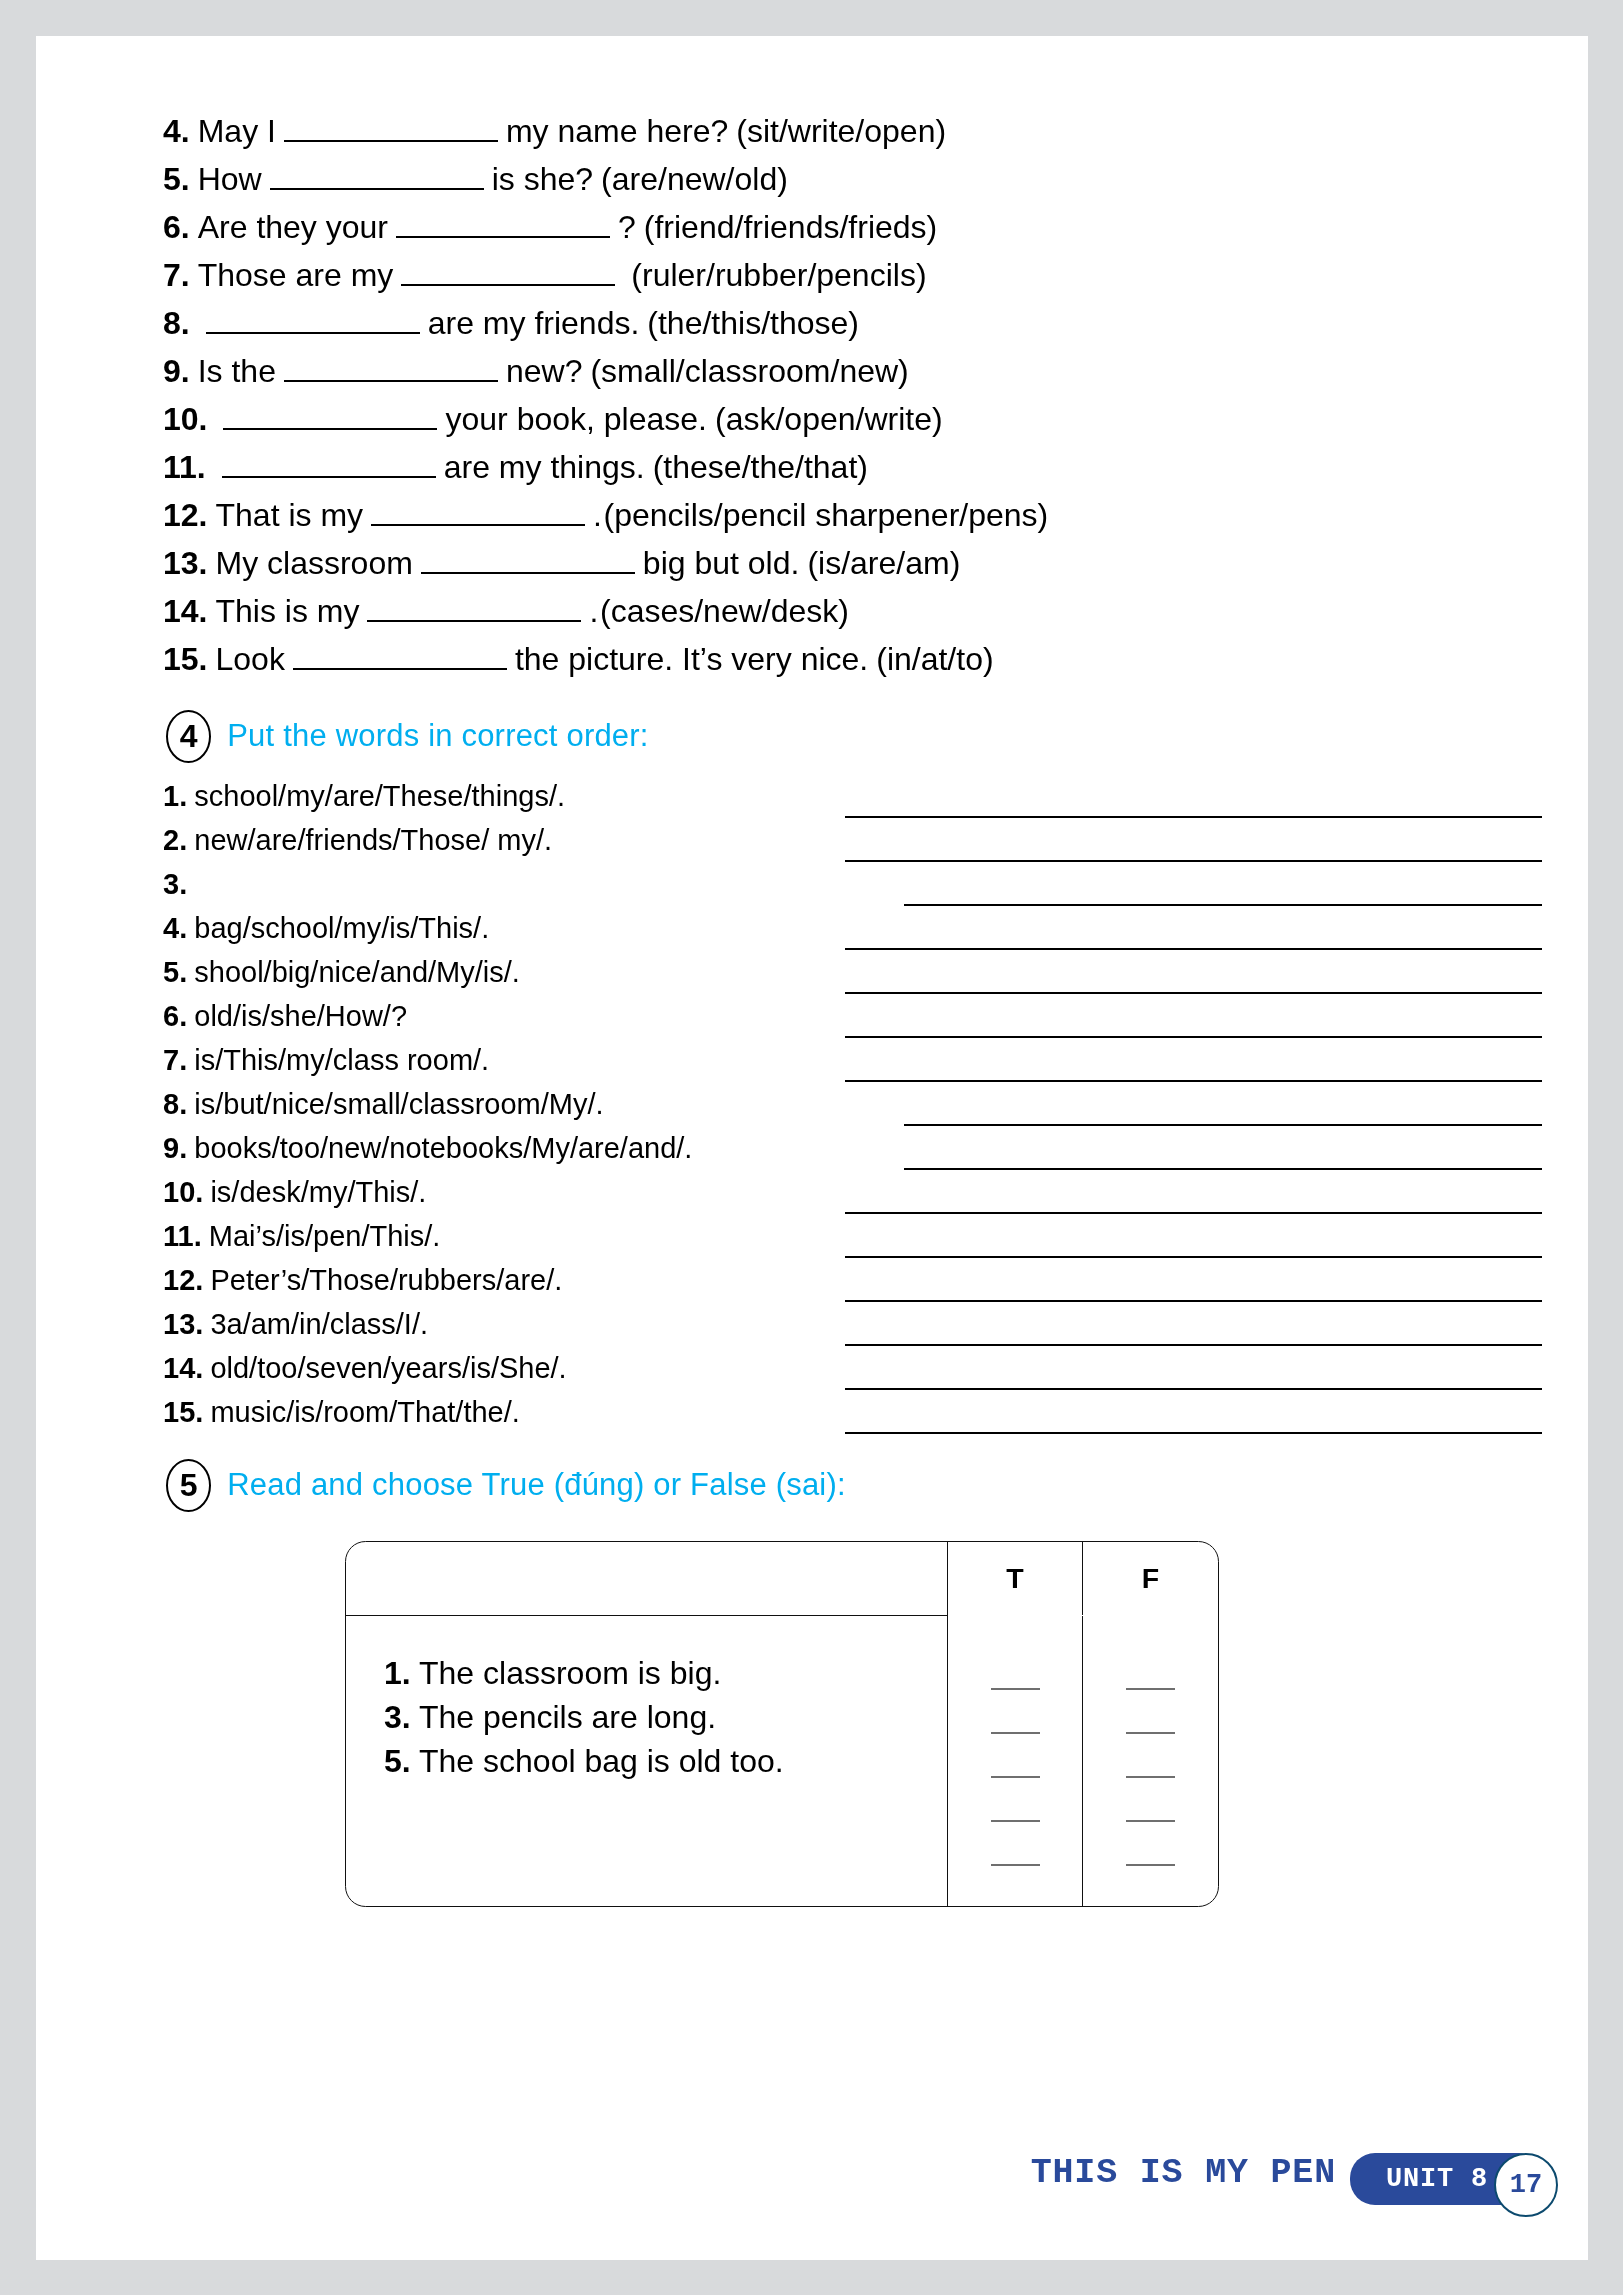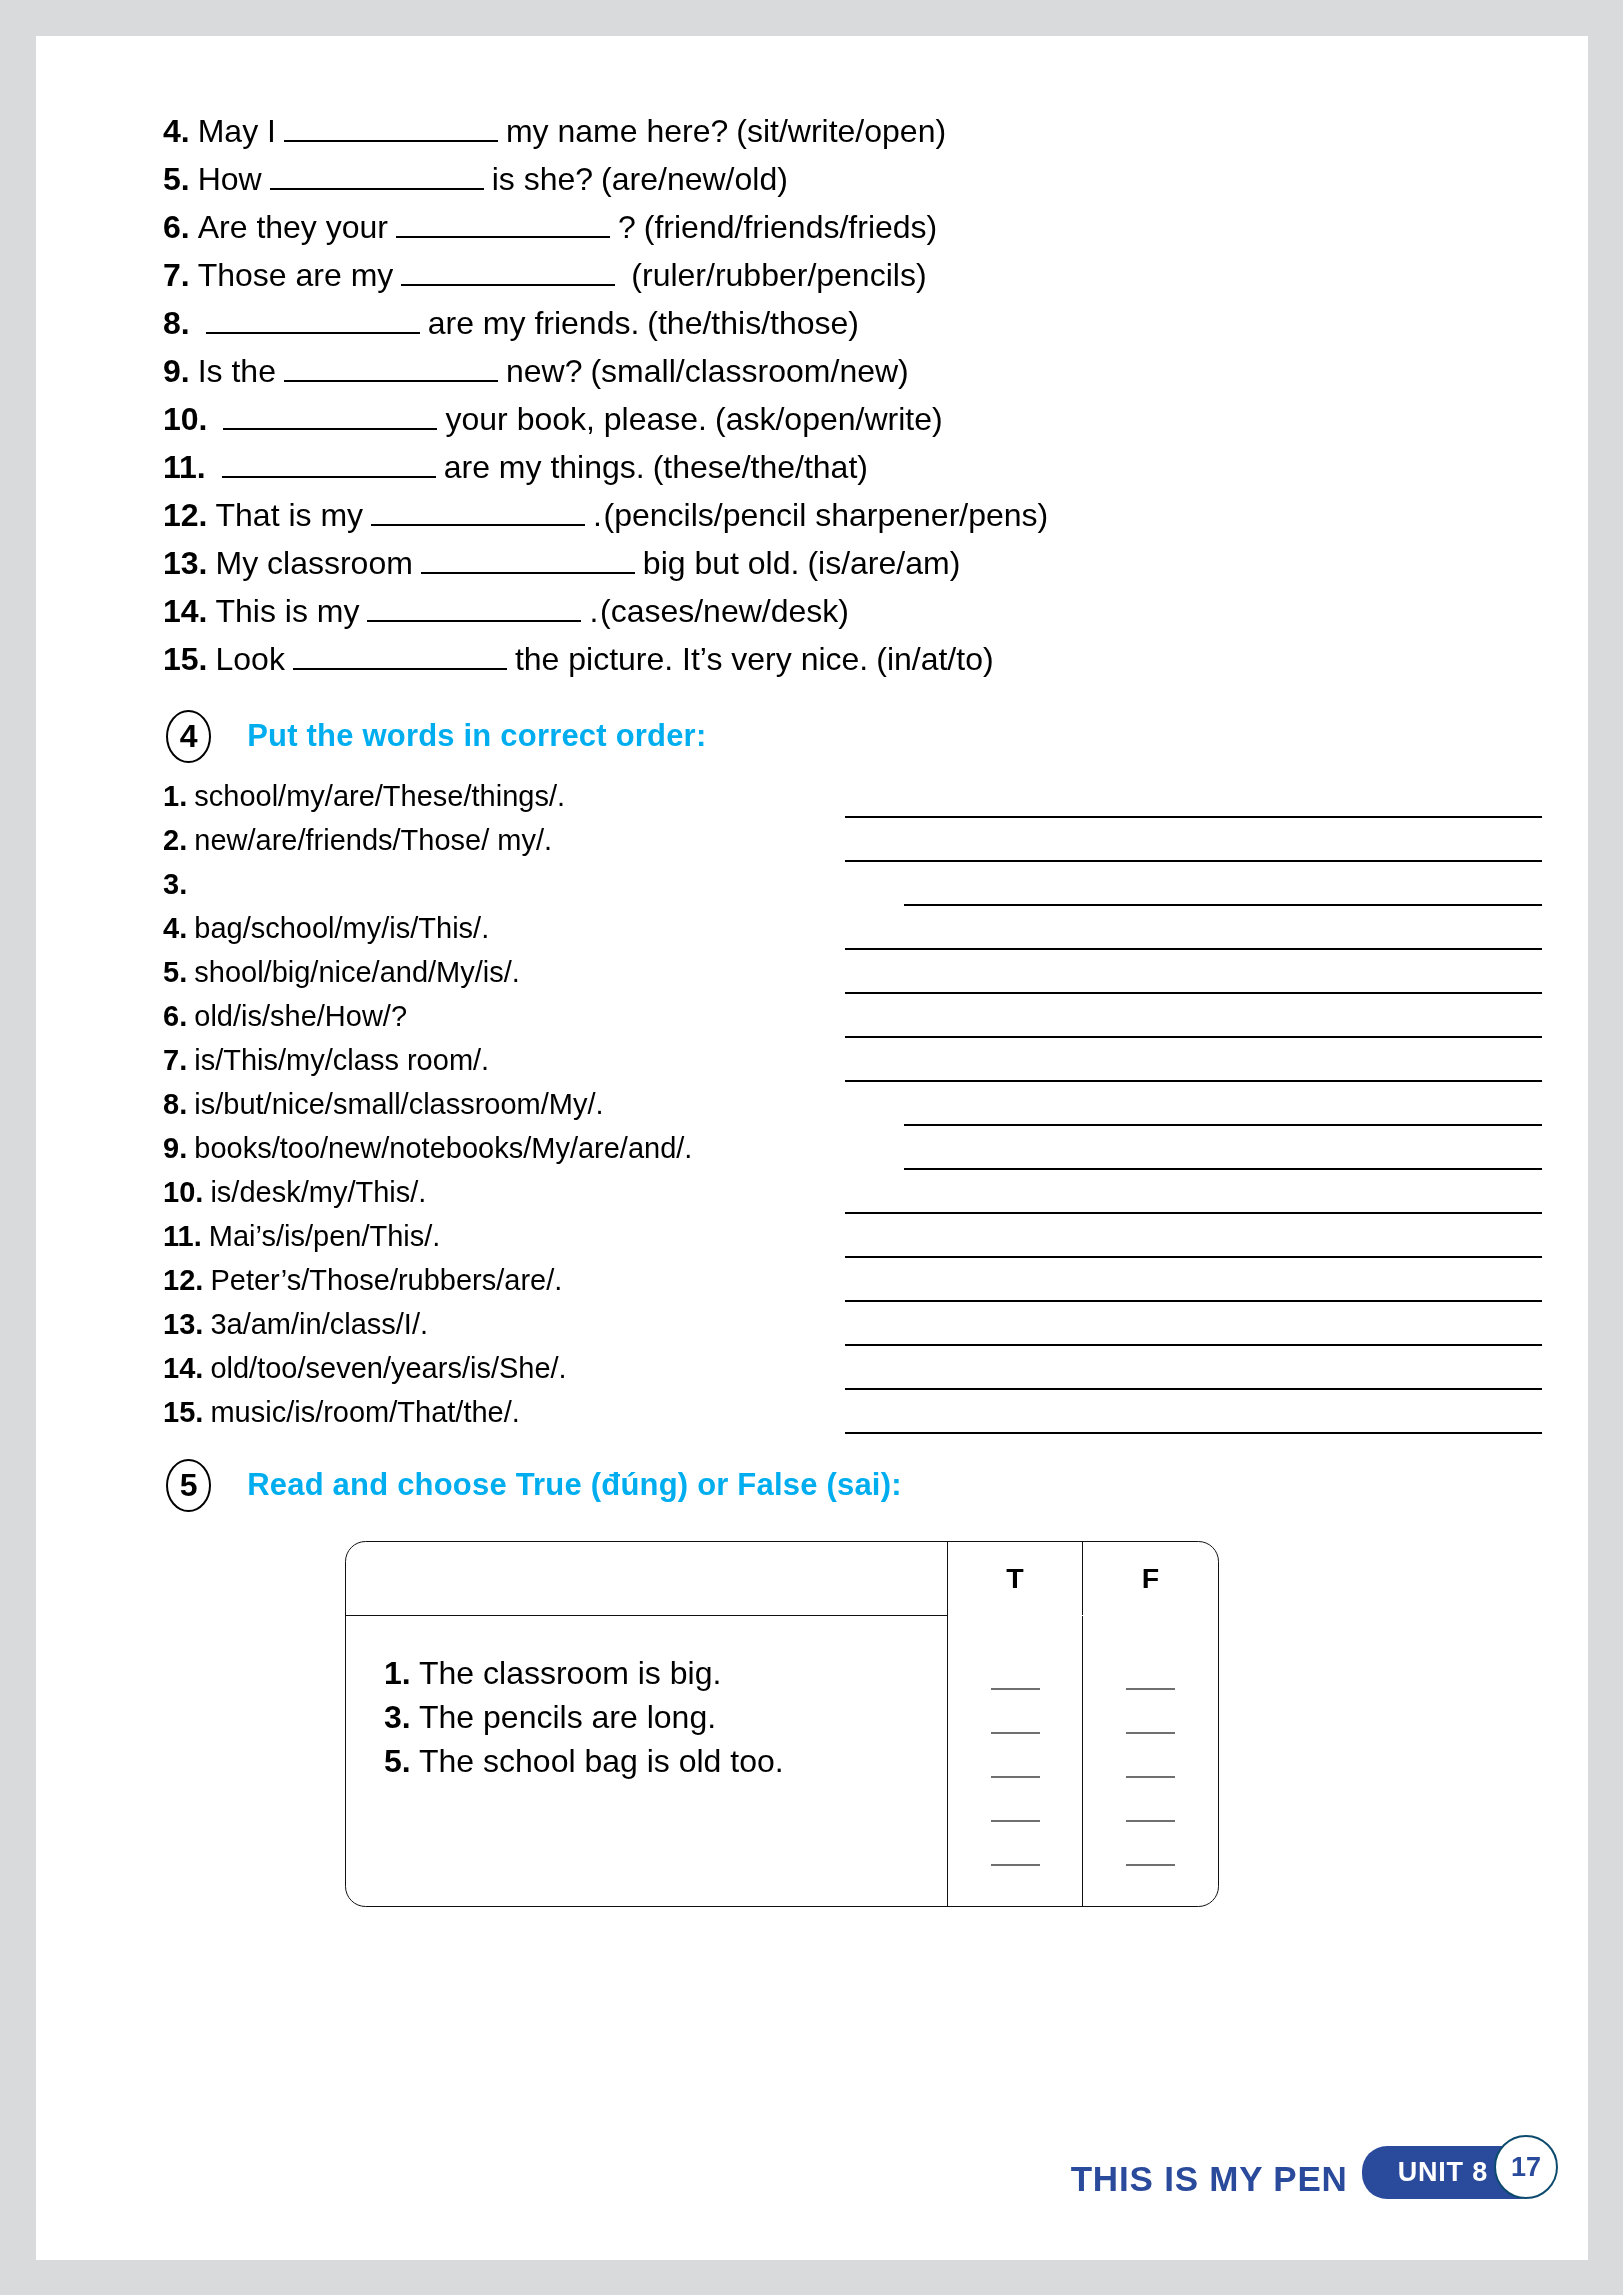--- a/index.html
+++ b/index.html
@@ -73,23 +73,23 @@
     display: flex;
     align-items: center;
     justify-content: center;
     font-size: 32px;
     font-weight: bold;
     color: #000;
     flex: none;
     margin-left: 3.2px;
   }
   .section-title {
-    margin-left: 36px;
+    margin-left: 16px;
     font-size: 31px;
-    font-weight: bold;
+    font-weight: normal;
     color: #00AEEF;
     letter-spacing: 0.2px;
   }
 
   
   .reorder-list { margin-top: 12.7px; }
   .reorder-row {
     display: flex;
     align-items: baseline;
     height: 44px;
@@ -186,23 +186,24 @@
   .mark-line {
     width: 49px;
     border-bottom: 2.4px solid #6f6f6f;
     margin-bottom: 4.8px;
   }
 
   
   .footer {
     position: absolute;
     right: 30px;
-    bottom: 61px;
-    display: flex;
-    align-items: flex-end;
+    bottom: 43px;
+    display: flex;
+    align-items: flex-start;
+    font-family: Liberation Mono, monospace;
   }
   .footer-title {
     font-size: 35px;
     font-weight: bold;
     color: #2A4A9B;
     letter-spacing: 0.8px;
     margin-right: -24px;
     z-index: 2;
   }
   .unit-pill {

